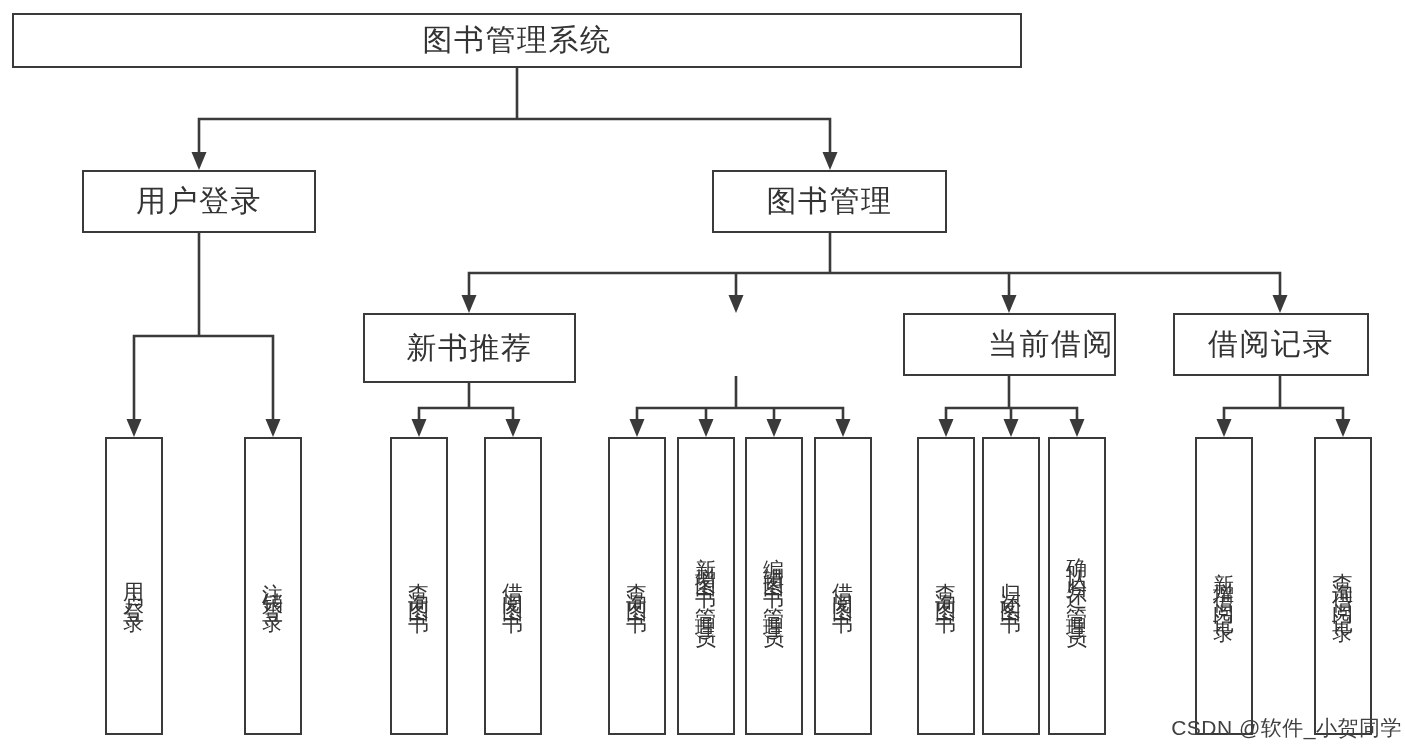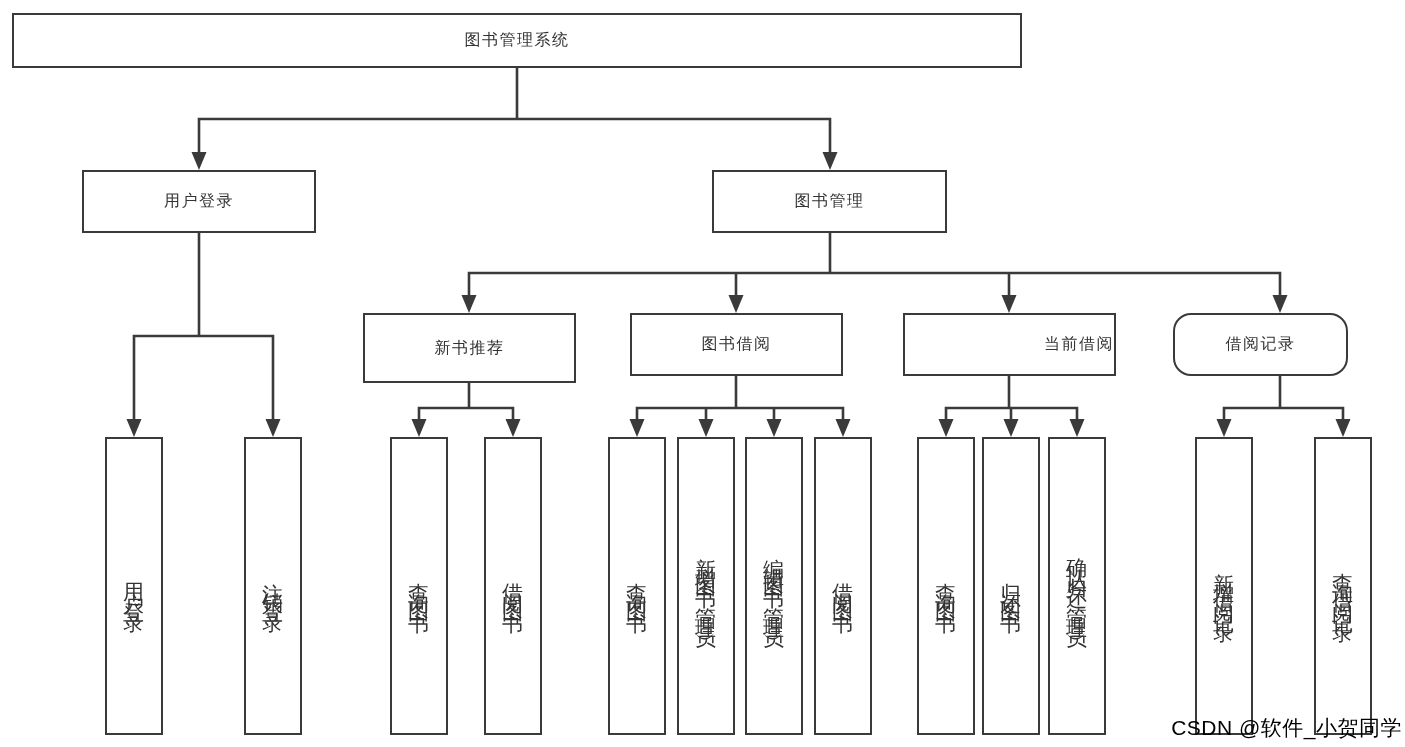--- a/index.html
+++ b/index.html
@@ -8,29 +8,29 @@
     background:#ffffff; overflow:hidden;
     font-family:"Liberation Sans","DejaVu Sans",sans-serif;
     color:#333333;
   }
   .wires { position:absolute; left:0; top:0; width:1405px; height:747px; z-index:1; pointer-events:none; }
   .node {
     position:absolute; box-sizing:border-box; background:#ffffff;
     border:2.5px solid #3a3a3a; display:flex; align-items:center; justify-content:center;
     z-index:2;
   }
-  .hbox { font-size:16px; letter-spacing:1.5px; }
+  .hbox { font-size:30px; letter-spacing:1.5px; }
   .vbox { width:58px; height:298px; font-size:21px; }
   .vbox .vtext {
     writing-mode:vertical-rl; text-orientation:mixed;
     letter-spacing:10px; line-height:1; white-space:nowrap;
   }
   .watermark {
     position:absolute; top:714px; right:3px; z-index:3;
-    font-size:21px; letter-spacing:0.5px; color:#000000; white-space:nowrap;
+    font-size:21px; letter-spacing:0.5px; color:#404040; white-space:nowrap;
   }
 </style>
 </head>
 <body>
 
 <div class="stage">
 
   <svg class="wires" viewBox="0 0 1405 747" xmlns="http://www.w3.org/2000/svg">
     <g stroke="#3a3a3a" stroke-width="2.6" fill="none" stroke-linejoin="miter">
 
@@ -78,27 +78,24 @@
   <div class="node hbox" style="left:82px; top:170px; width:234px; height:63px;">
     <span>用户登录</span>
   </div>
   <div class="node hbox" style="left:712px; top:170px; width:235px; height:63px;justify-content:center;">
     <span>图书管理</span>
   </div>
 
   <div class="node hbox" style="left:363px; top:313px; width:213px; height:70px;">
     <span>新书推荐</span>
   </div>
-  <div class="node hbox" style="left:630px; top:313px; width:213px; height:63px;">
-    <span>图书借阅</span>
-  </div>
   <div class="node hbox" style="left:903px; top:313px; width:213px; height:63px;justify-content:flex-end;">
     <span>当前借阅</span>
   </div>
-  <div class="node hbox" style="left:1173px; top:313px; width:175px; height:63px;border-radius:18px;">
+  <div class="node hbox" style="left:1173px; top:313px; width:196px; height:63px;">
     <span>借阅记录</span>
   </div>
 
   <div class="node vbox" style="left:105px; top:437px;">
     <span class="vtext">用户登录</span>
   </div>
   <div class="node vbox" style="left:244px; top:437px;">
     <span class="vtext">注销登录</span>
   </div>
 

